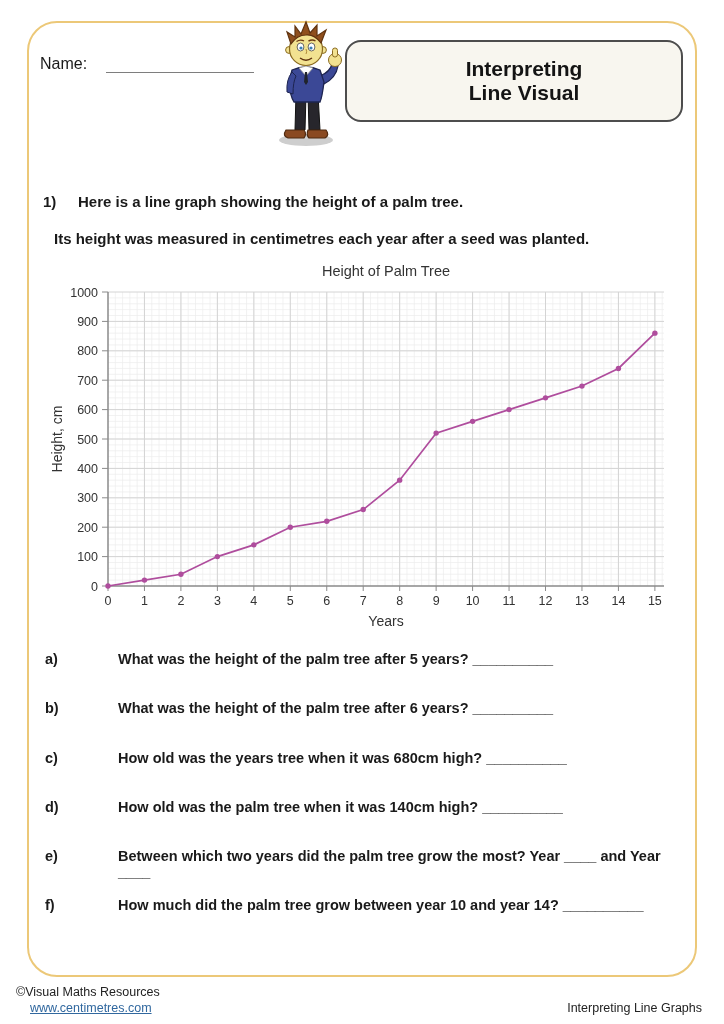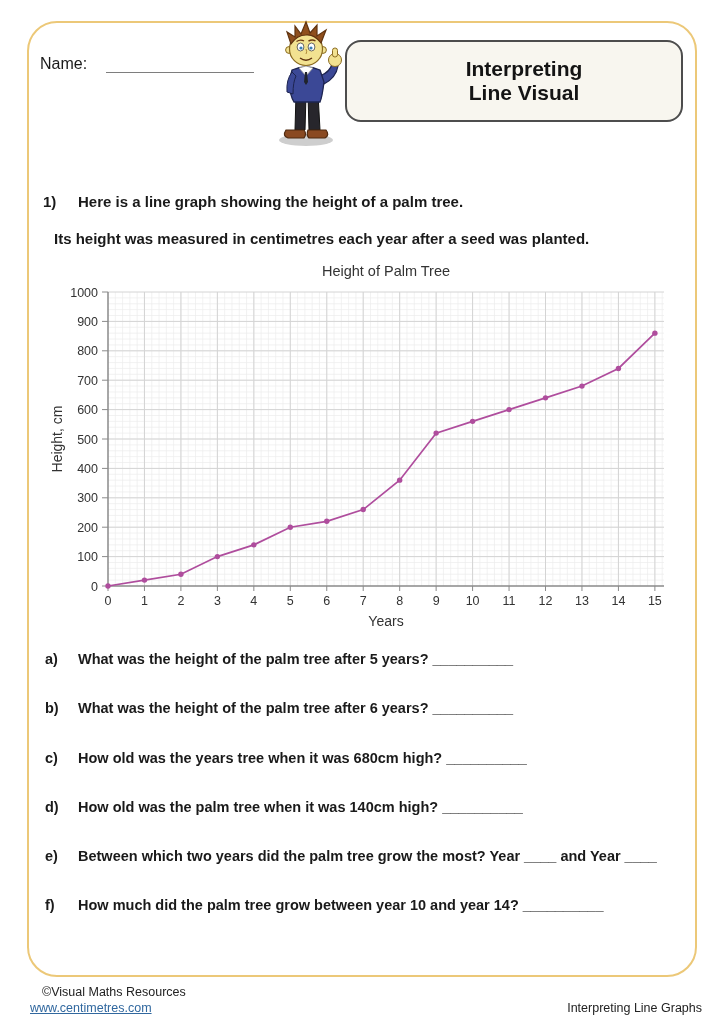--- a/index.html
+++ b/index.html
@@ -30,24 +30,24 @@
   .intro1 .qnum { display:inline-block; width:35px; }
   .intro2 { position:absolute; left:30px; top:230px; font-size:15px; font-weight:bold; color:#1a1a1a;margin-left:24px; }
 
   
   .chart-wrap { position:absolute; left:28px; top:256px; width:670px; height:378px; }
 
   
   .questions { position:absolute; left:45px; top:651px; width:650px; list-style:none; }
   .q-row { display:flex; height:49.3px; font-size:14.5px; font-weight:bold; color:#1a1a1a; }
   .q-letter { width:33px; flex:none; }
-  .q-text { flex:1; }
-
-  
-  .footer-copy { position:absolute; left:42px; top:985px; font-size:12.5px; color:#222; }
+  .q-text { flex:1;margin-left:40px; }
+
+  
+  .footer-copy { position:absolute; left:16px; top:985px; font-size:12.5px; color:#222; }
   .footer-link { position:absolute; left:30px; top:1001px; font-size:12.5px; color:#31689f; text-decoration:underline; }
   .footer-right { position:absolute; right:22px; top:1001px; font-size:12.5px; color:#222;text-align:center; }
 </style>
 </head>
 <body>
 
 <div class="page">
   <div class="page-border"></div>
 
   <div class="id-fields">

